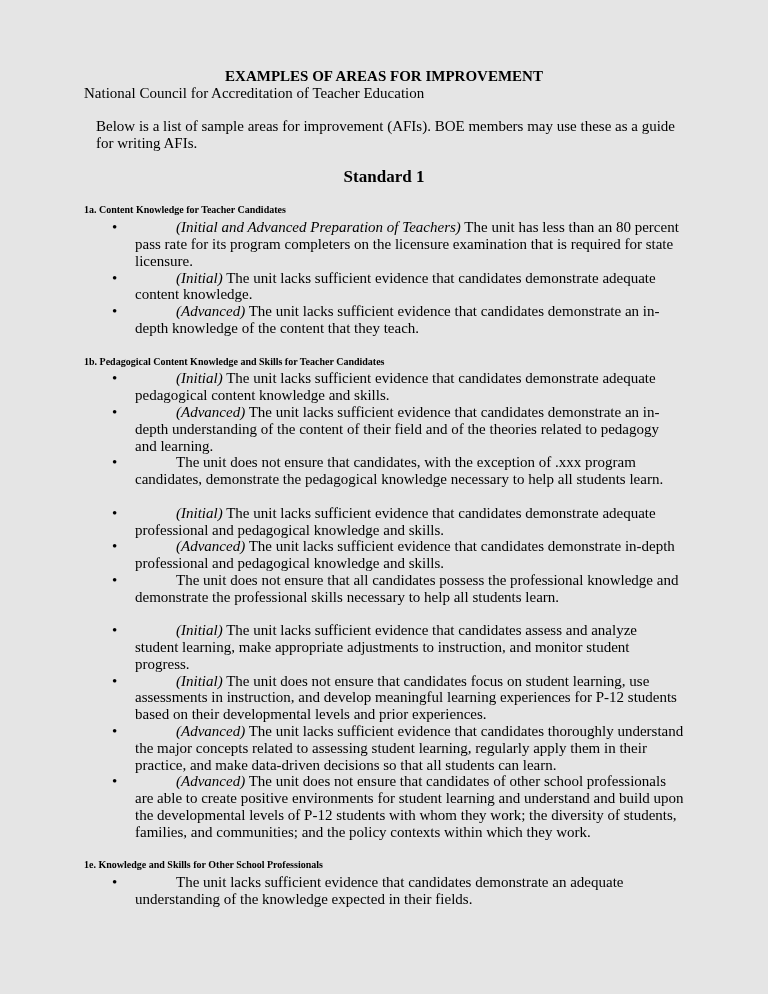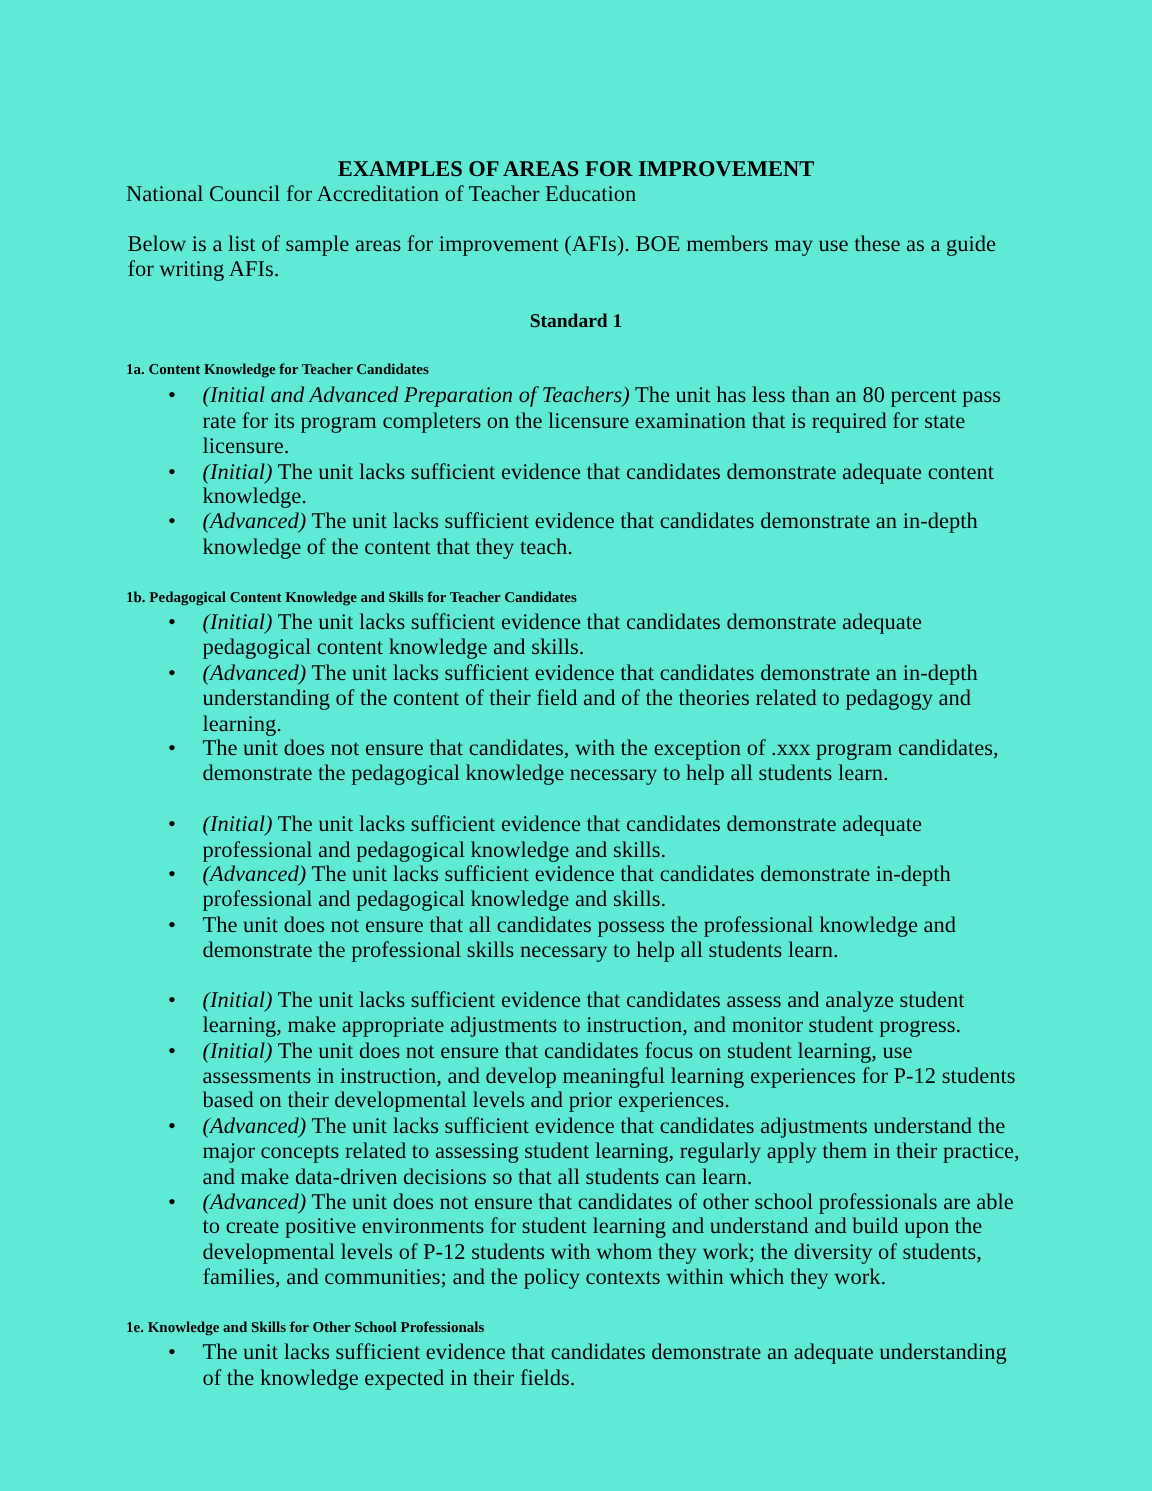--- a/index.html
+++ b/index.html
@@ -2,45 +2,45 @@
 <html><head>
 <meta charset="utf-8">
 <style>
   :root { --lh: 16.8px; }
   * { box-sizing: border-box; }
   html, body { margin: 0; padding: 0; background: #ffffff; }
   .page {
     width: 768px;
     height: 994px;
     margin: 0 auto;
-    padding: 105px 84px 0 84px;
-    background: #5eead4;
+    padding: 68px 84px 0 84px;
+    background: #e5e5e5;
     color: #000000;
     font-family: "Liberation Serif", "DejaVu Serif", serif;
     font-size: 15px;
     line-height: var(--lh);
     overflow: hidden;
   }
   .doc-title {
     margin: 0;
     font-size: 15px;
     font-weight: bold;
     text-align: center;
     line-height: var(--lh);
   }
   .doc-subtitle {
     text-align: left;
     line-height: var(--lh);
   }
   .intro {
-    margin: var(--lh) 0 0 1px;
+    margin: var(--lh) 0 0 12px;
   }
   .standard-heading {
     margin: var(--lh) 0 0 0;
-    font-size: 13px;
+    font-size: 17px;
     font-weight: bold;
     text-align: center;
     line-height: var(--lh);
   }
   .afi-section { margin: var(--lh) 0 0 0; }
   .section-heading {
     margin: 0;
     font-size: 10px;
     font-weight: bold;
     line-height: var(--lh);
@@ -52,21 +52,21 @@
     padding: 0 0 0 51px;
   }
   .afi {
     position: relative;
   }
   .marker {
     position: absolute;
     left: -23px;
     top: 0;
   }
-  .prefix { font-style: italic; }
+  .prefix { font-style: italic; margin-left: 41px; }
 </style>
 </head>
 <body>
 
 <div class="page">
 
   <h1 class="doc-title">EXAMPLES OF AREAS FOR IMPROVEMENT</h1>
   <div class="doc-subtitle">National Council for Accreditation of Teacher Education</div>
 
   <p class="intro">Below is a list of sample areas for improvement (AFIs). BOE members may use these as a guide for writing AFIs.</p>
@@ -143,21 +143,21 @@
         <span class="afi-text">The unit lacks sufficient evidence that candidates assess and analyze student learning, make appropriate adjustments to instruction, and monitor student progress.</span>
       </li>
       <li class="afi">
         <span class="marker">•</span>
         <span class="prefix">(Initial)</span>
         <span class="afi-text">The unit does not ensure that candidates focus on student learning, use assessments in instruction, and develop meaningful learning experiences for P-12 students based on their developmental levels and prior experiences.</span>
       </li>
       <li class="afi">
         <span class="marker">•</span>
         <span class="prefix">(Advanced)</span>
-        <span class="afi-text">The unit lacks sufficient evidence that candidates adjustments understand the major concepts related to assessing student learning, regularly apply them in their practice, and make data-driven decisions so that all students can learn.</span>
+        <span class="afi-text">The unit lacks sufficient evidence that candidates thoroughly understand the major concepts related to assessing student learning, regularly apply them in their practice, and make data-driven decisions so that all students can learn.</span>
       </li>
       <li class="afi">
         <span class="marker">•</span>
         <span class="prefix">(Advanced)</span>
         <span class="afi-text">The unit does not ensure that candidates of other school professionals are able to create positive environments for student learning and understand and build upon the developmental levels of P-12 students with whom they work; the diversity of students, families, and communities; and the policy contexts within which they work.</span>
       </li>
     </ul>
   </section>
 
   <section class="afi-section">

